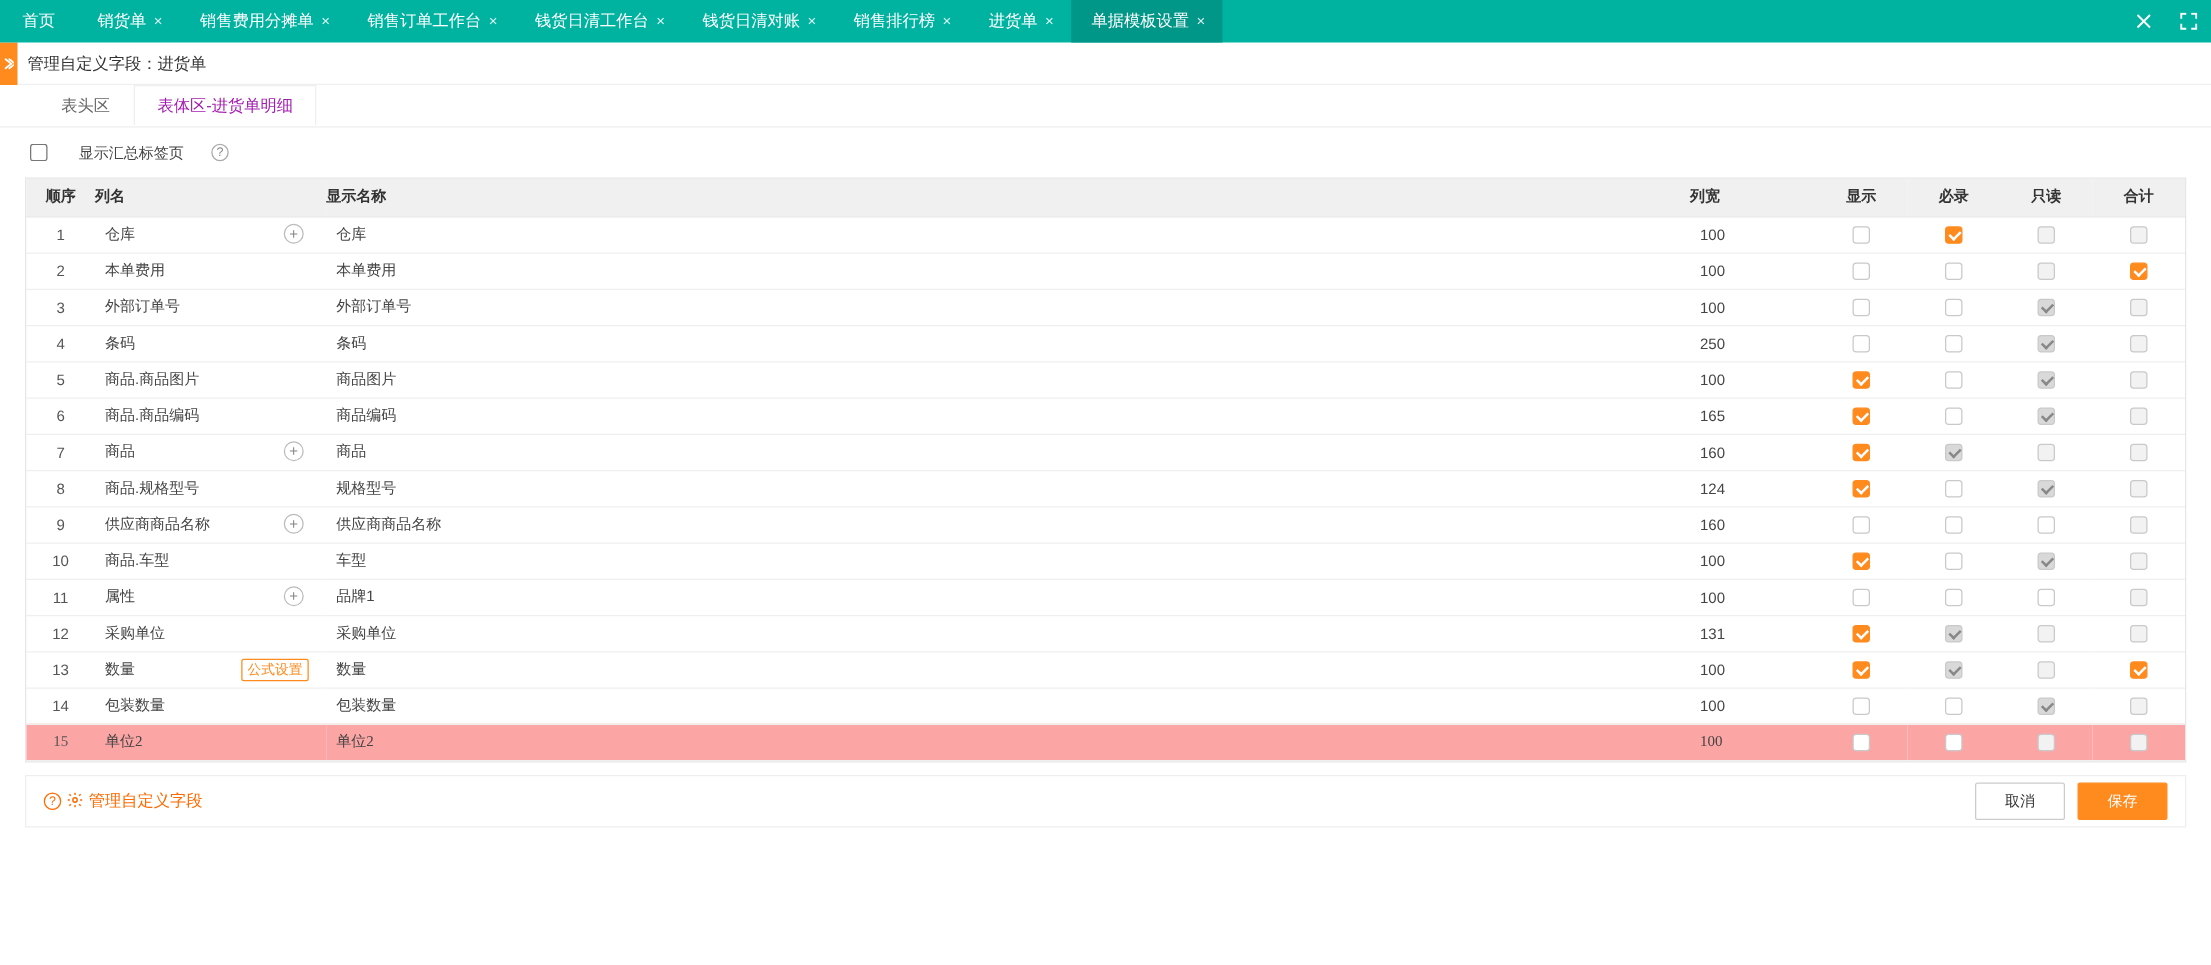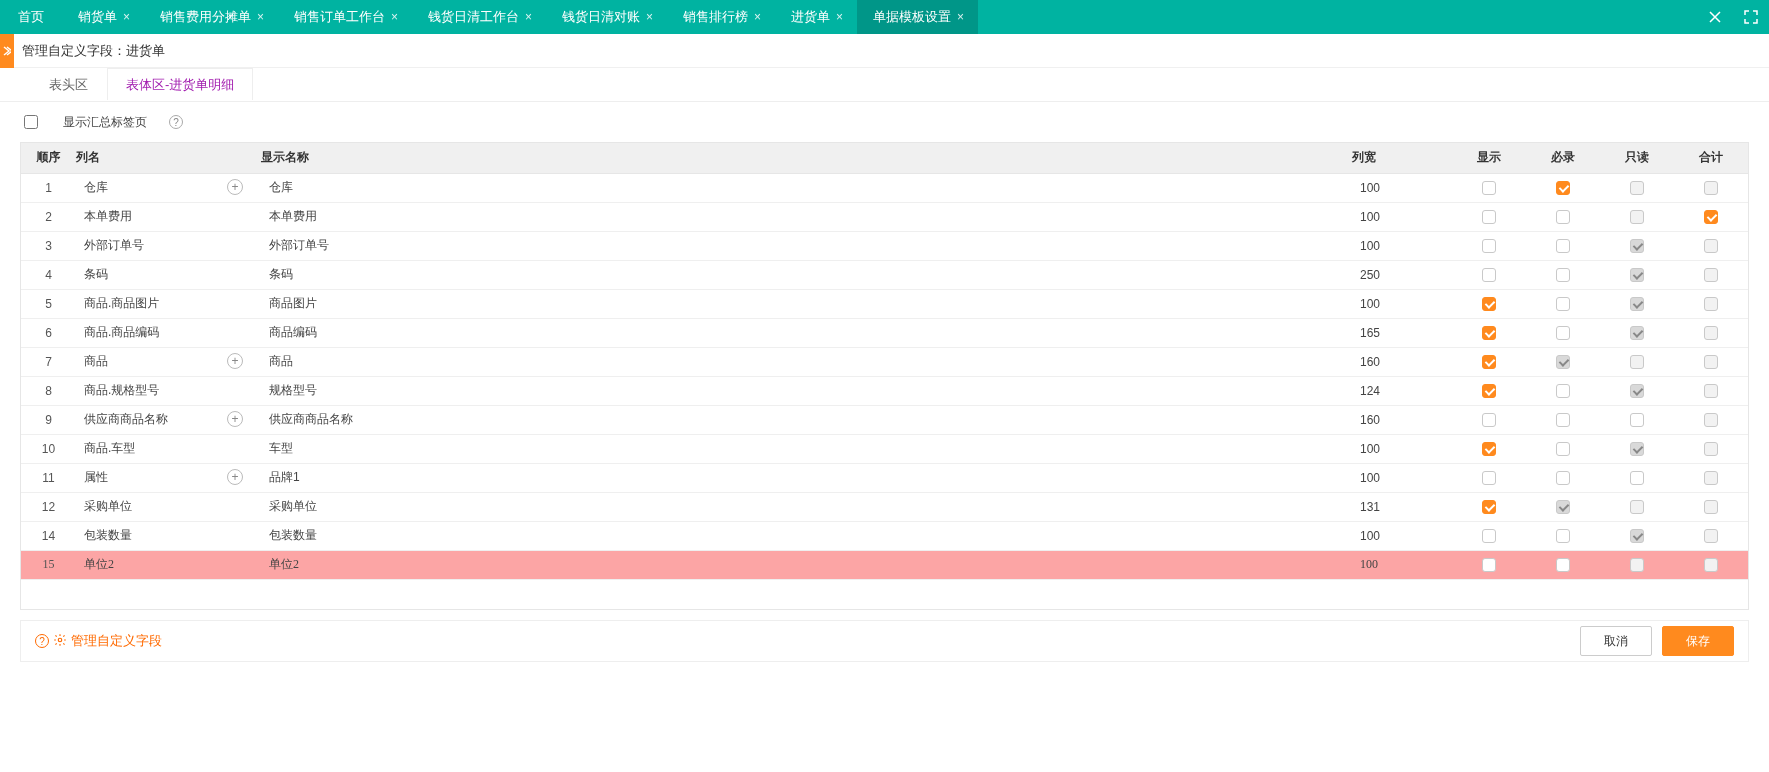--- a/index.html
+++ b/index.html
@@ -505,20 +505,30 @@
             <td class="seq">12</td>
             <td>采购单位</td>
             <td>采购单位</td>
             <td>131</td>
             <td class="center"><span class="ck on"></span></td>
             <td class="center"><span class="ck on disabled"></span></td>
             <td class="center"><span class="ck disabled"></span></td>
             <td class="center"><span class="ck disabled"></span></td>
           </tr>
           <tr>
+            <td class="seq">13</td>
+            <td>数量<span class="formula-btn">公式设置</span></td>
+            <td>数量</td>
+            <td>100</td>
+            <td class="center"><span class="ck on"></span></td>
+            <td class="center"><span class="ck on disabled"></span></td>
+            <td class="center"><span class="ck disabled"></span></td>
+            <td class="center"><span class="ck on"></span></td>
+          </tr>
+          <tr>
             <td class="seq">14</td>
             <td>包装数量</td>
             <td>包装数量</td>
             <td>100</td>
             <td class="center"><span class="ck"></span></td>
             <td class="center"><span class="ck"></span></td>
             <td class="center"><span class="ck on disabled"></span></td>
             <td class="center"><span class="ck disabled"></span></td>
           </tr>
           <tr class="highlight">

